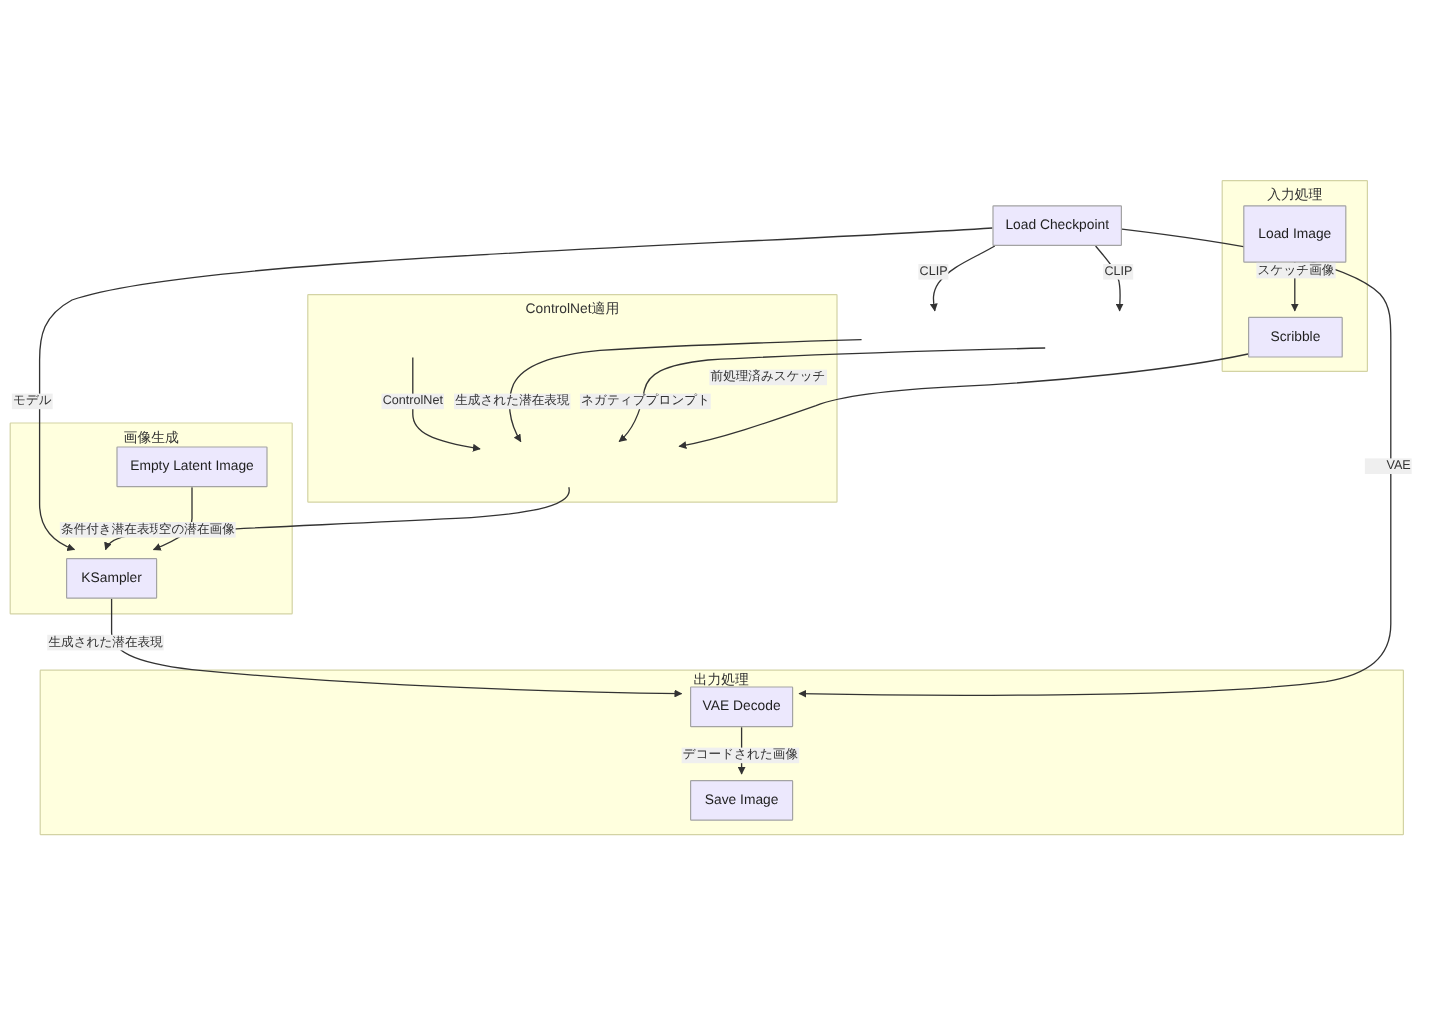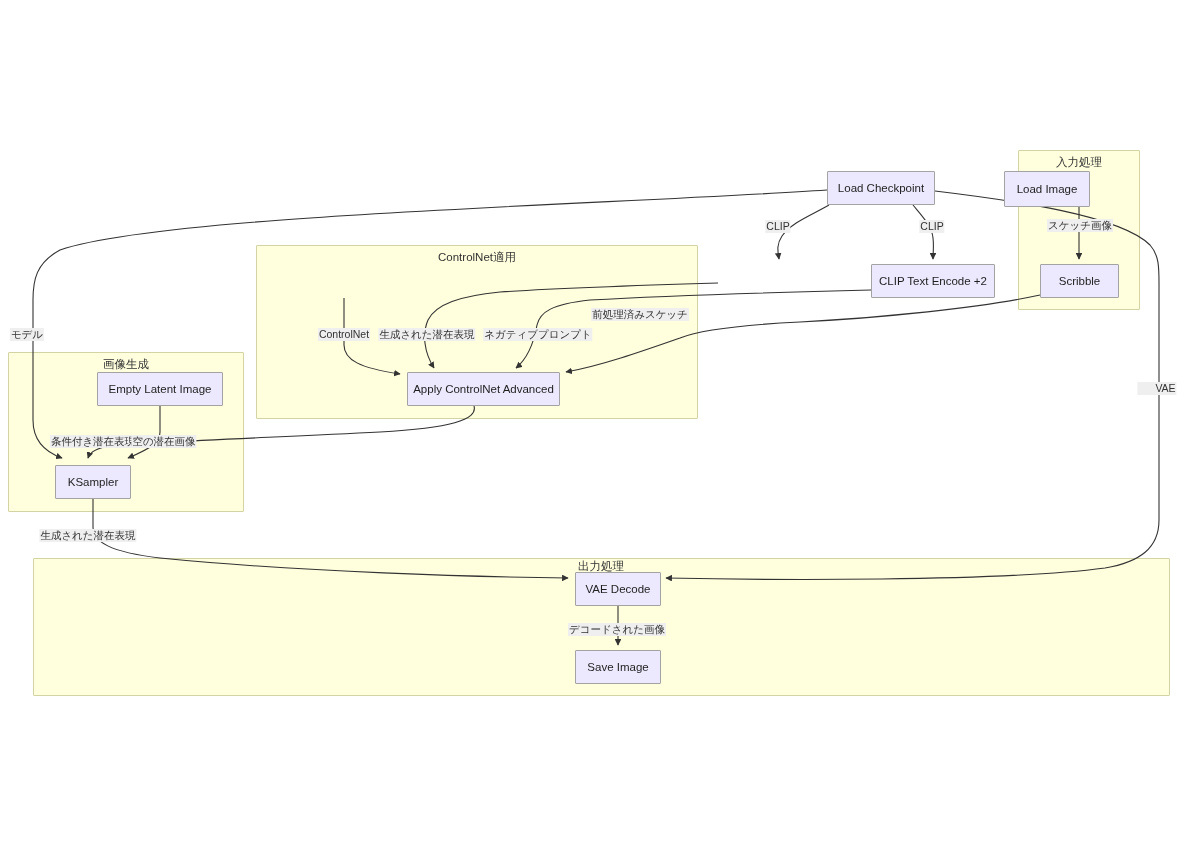--- a/index.html
+++ b/index.html
@@ -69,24 +69,22 @@
 
       <path d="M 160,406 L 160,432 C 160,442 152,448 128,458" marker-end="url(#ah)"></path>
 
       <path d="M 93,499 L 93,527 C 93,542 110,552 160,558 C 300,572 480,577 568,578" marker-end="url(#ah)"></path>
 
       <path d="M 618,606 L 618,645" marker-end="url(#ah)"></path>
     </g>
   </svg>
 
   <div class="node" style="left:827px;top:171px;width:108px;height:34px;">Load Checkpoint</div>
-  <div class="node" style="left:1004px;top:171px;width:86px;height:36px;">Load Image</div>
-  <div class="node" style="left:871px;top:264px;width:124px;height:34px;">CLIP Text Encode +2</div>
+  <div class="node" style="left:1036px;top:171px;width:86px;height:48px;">Load Image</div>
   <div class="node" style="left:1040px;top:264px;width:79px;height:34px;">Scribble</div>
-  <div class="node" style="left:407px;top:372px;width:153px;height:34px;">Apply ControlNet Advanced</div>
   <div class="node" style="left:97px;top:372px;width:126px;height:34px;">Empty Latent Image</div>
   <div class="node" style="left:55px;top:465px;width:76px;height:34px;">KSampler</div>
   <div class="node" style="left:575px;top:572px;width:86px;height:34px;">VAE Decode</div>
   <div class="node" style="left:575px;top:650px;width:86px;height:34px;">Save Image</div>
 
   <div class="elabel" style="left:27px;top:328px;">モデル</div>
   <div class="elabel" style="left:778px;top:220px;">CLIP</div>
   <div class="elabel" style="left:932px;top:220px;">CLIP</div>
   <div class="elabel" style="left:1080px;top:219px;">スケッチ画像</div>
   <div class="elabel" style="left:1157px;top:382px;padding-left:18px;">VAE</div>

